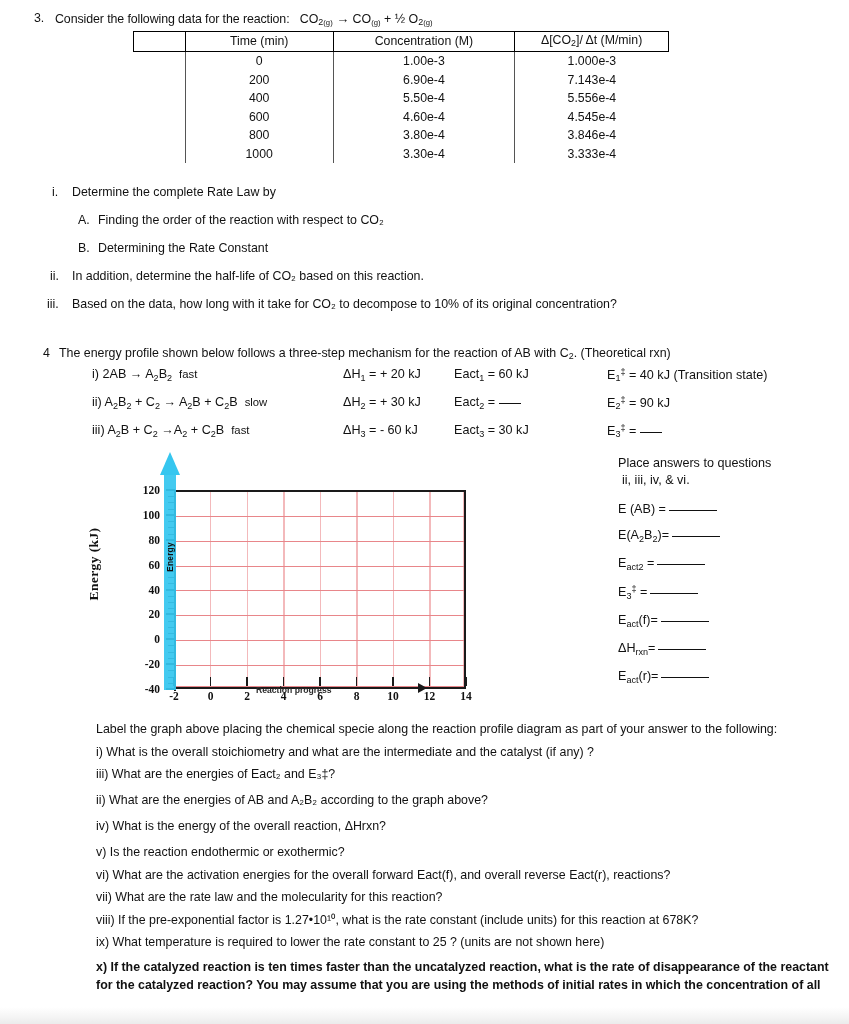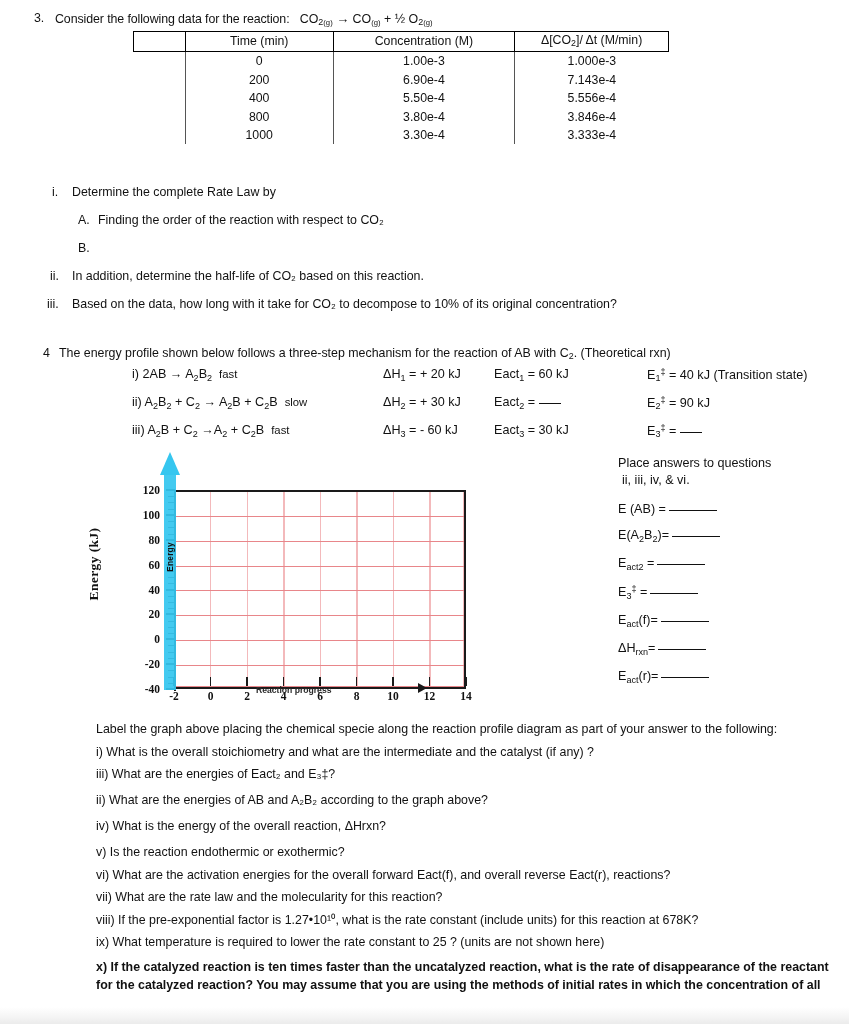--- a/index.html
+++ b/index.html
@@ -90,21 +90,21 @@
   
   .q4-head {
     position: absolute;
     left: 43px; top: 346px;
     font-size: 12.4px;
     white-space: nowrap;
   }
   .q4-num { position: absolute; left: 0; top: 0; }
   .q4-text { margin-left: 16px; display: inline-block; }
 
-  .mech { position: absolute; left: 0; top: 367px; width: 765px; padding-left: 40px; }
+  .mech { position: absolute; left: 0; top: 367px; width: 765px; }
   .mech-row { position: relative; height: 28px; font-size: 12.6px; }
   .mech-row .eq   { position: absolute; left: 92px; white-space: nowrap; }
   .mech-row .dh   { position: absolute; left: 343px; white-space: nowrap; }
   .mech-row .ea   { position: absolute; left: 454px; white-space: nowrap; }
   .mech-row .edag { position: absolute; left: 607px; white-space: nowrap; }
   .kw { font-size: 11.3px; }
   .blankline { display: inline-block; border-bottom: 1.6px solid #111; width: 22px; vertical-align: 2px; }
 
   
   .answers {
@@ -293,20 +293,26 @@
           <td class="c3">7.143e-4</td>
         </tr>
         <tr>
           <td class="c0"></td>
           <td class="c1">400</td>
           <td class="c2">5.50e-4</td>
           <td class="c3">5.556e-4</td>
         </tr>
         <tr>
           <td class="c0"></td>
+          <td class="c1">600</td>
+          <td class="c2">4.60e-4</td>
+          <td class="c3">4.545e-4</td>
+        </tr>
+        <tr>
+          <td class="c0"></td>
           <td class="c1">800</td>
           <td class="c2">3.80e-4</td>
           <td class="c3">3.846e-4</td>
         </tr>
         <tr>
           <td class="c0"></td>
           <td class="c1">1000</td>
           <td class="c2">3.30e-4</td>
           <td class="c3">3.333e-4</td>
         </tr>
@@ -318,20 +324,21 @@
     <div class="sub-item">
       <span class="lbl" style="left:52px;">i.</span>
       <span class="bod" style="left:72px;">Determine the complete Rate Law by</span>
     </div>
     <div class="sub-item">
       <span class="lbl" style="left:78px;">A.</span>
       <span class="bod" style="left:98px;">Finding the order of the reaction with respect to CO₂</span>
     </div>
     <div class="sub-item">
       <span class="lbl" style="left:78px;">B.</span>
+      <span class="bod" style="left:98px;">Determining the Rate Constant</span>
     </div>
     <div class="sub-item">
       <span class="lbl" style="left:50px;">ii.</span>
       <span class="bod" style="left:72px;">In addition, determine the half-life of CO₂ based on this reaction.</span>
     </div>
     <div class="sub-item">
       <span class="lbl" style="left:47px;">iii.</span>
       <span class="bod" style="left:72px;">Based on the data, how long with it take for CO₂ to decompose to 10% of its original concentration?</span>
     </div>
   </div>

